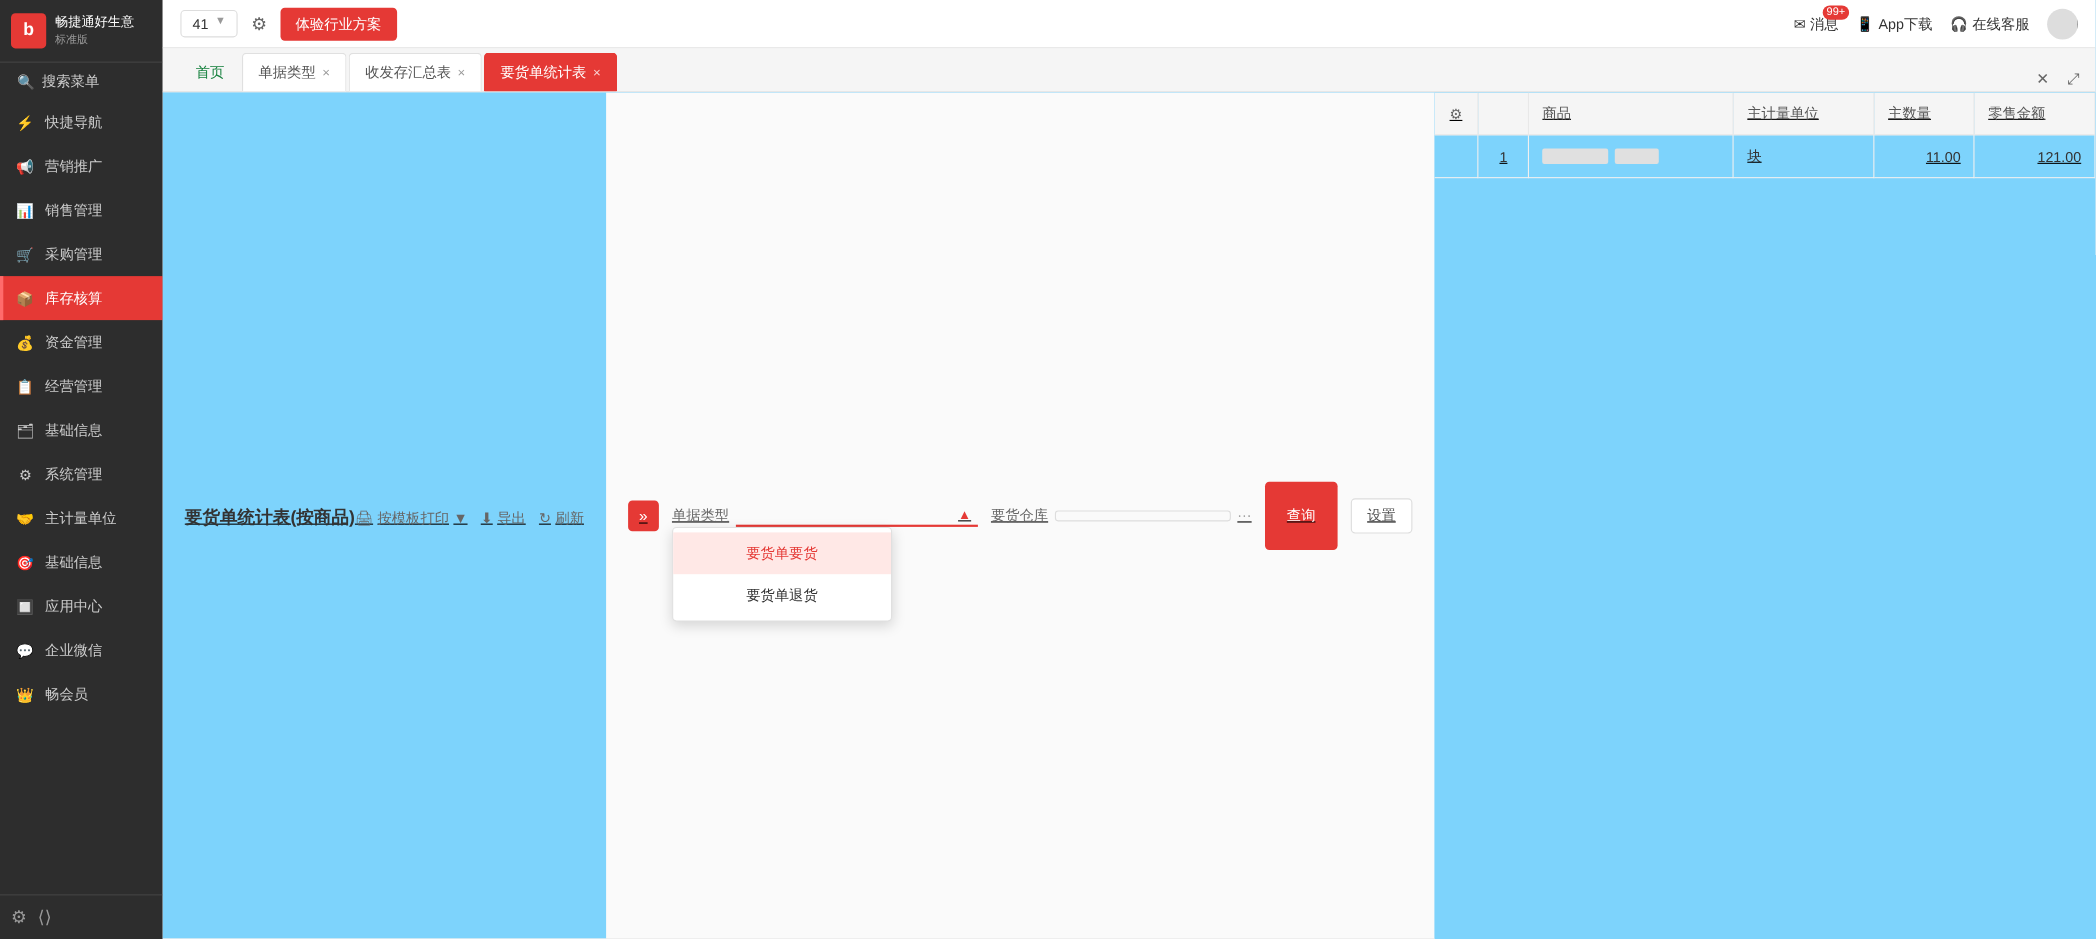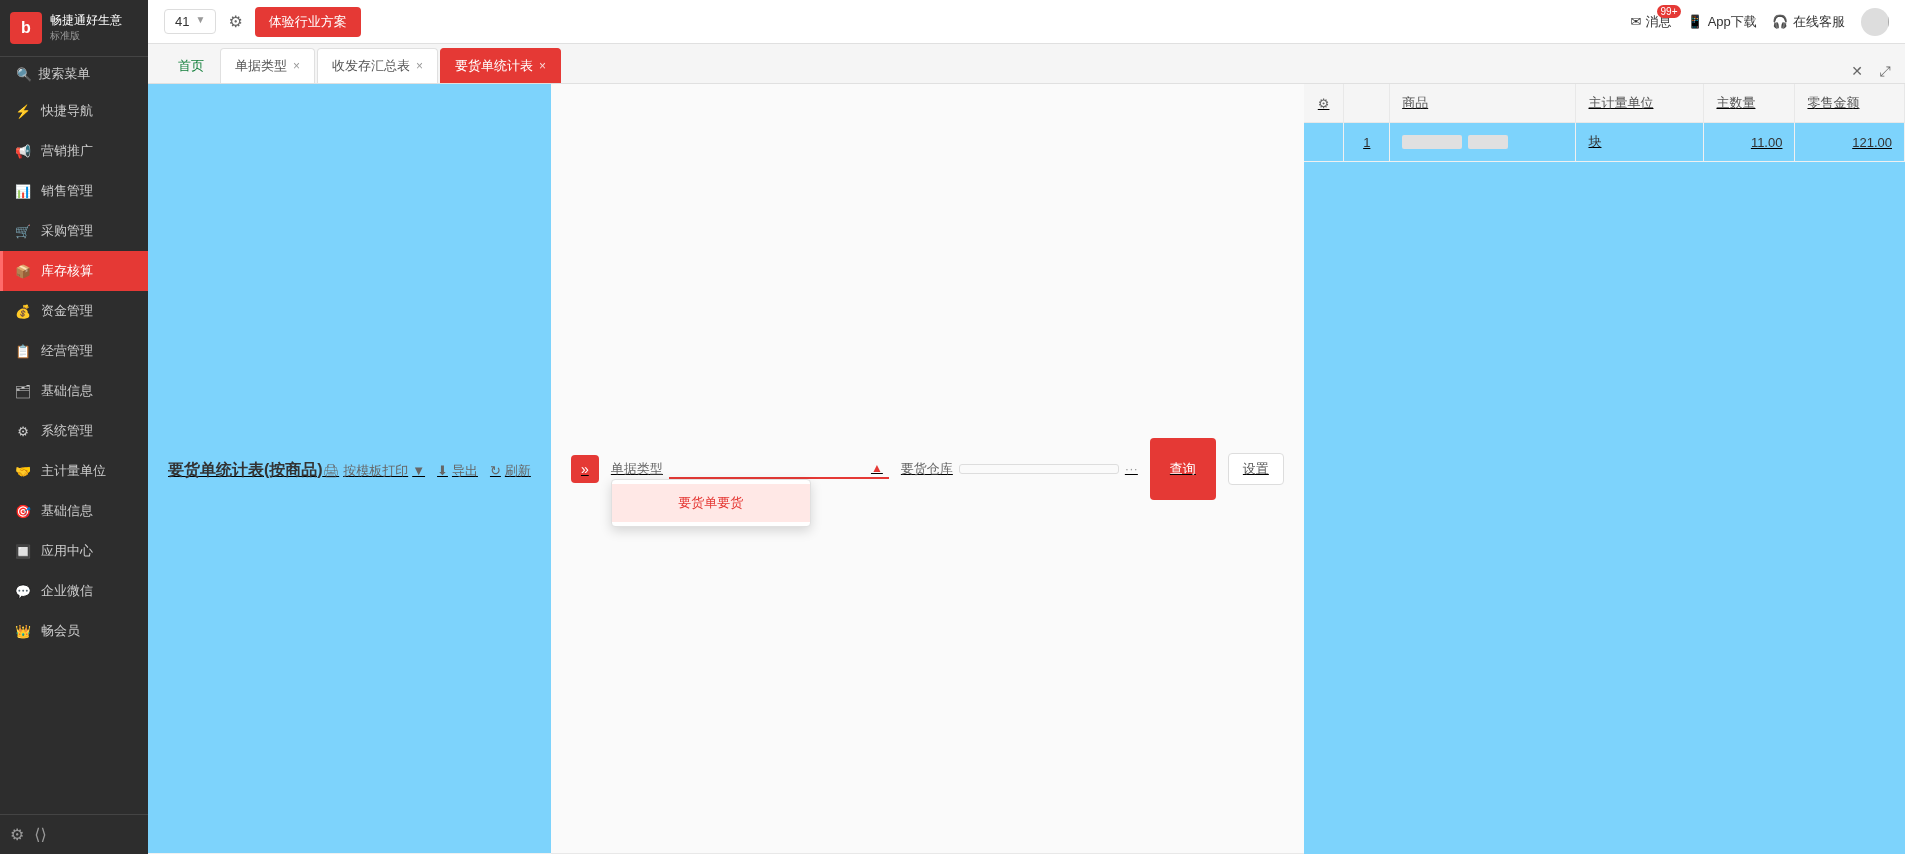--- a/index.html
+++ b/index.html
@@ -275,20 +275,21 @@
             <span class="filter-label">单据类型</span>
             <div class="filter-select">
               <span class="filter-select-value"></span>
               <span class="filter-select-arrow">▲</span>
             </div>
           </div>
 
           <div class="dropdown-container">
             <div class="dropdown-menu">
               <div class="dropdown-item selected">要货单要货</div>
+              <div class="dropdown-item">要货单退货</div>
             </div>
           </div>
         </div>
 
         <div class="filter-group">
           <span class="filter-label">要货仓库</span>
           <div class="filter-warehouse">
             <span class="filter-warehouse-label"></span>
           </div>
           <span class="filter-more">···</span>

